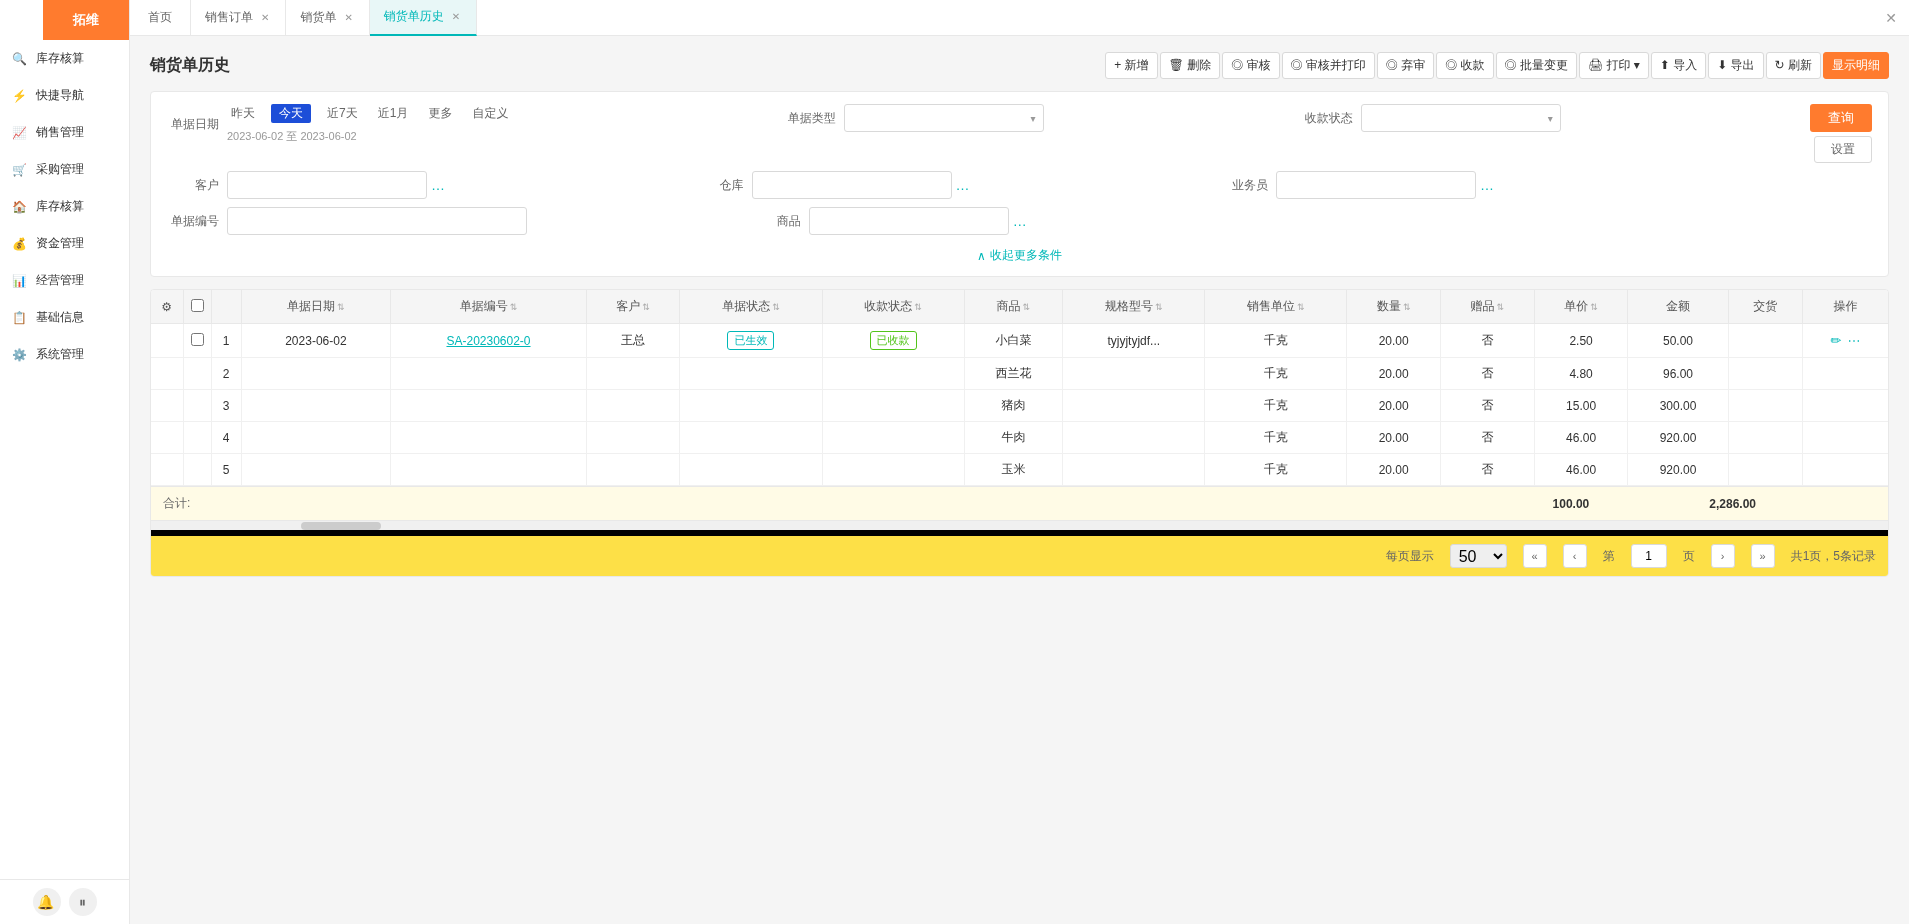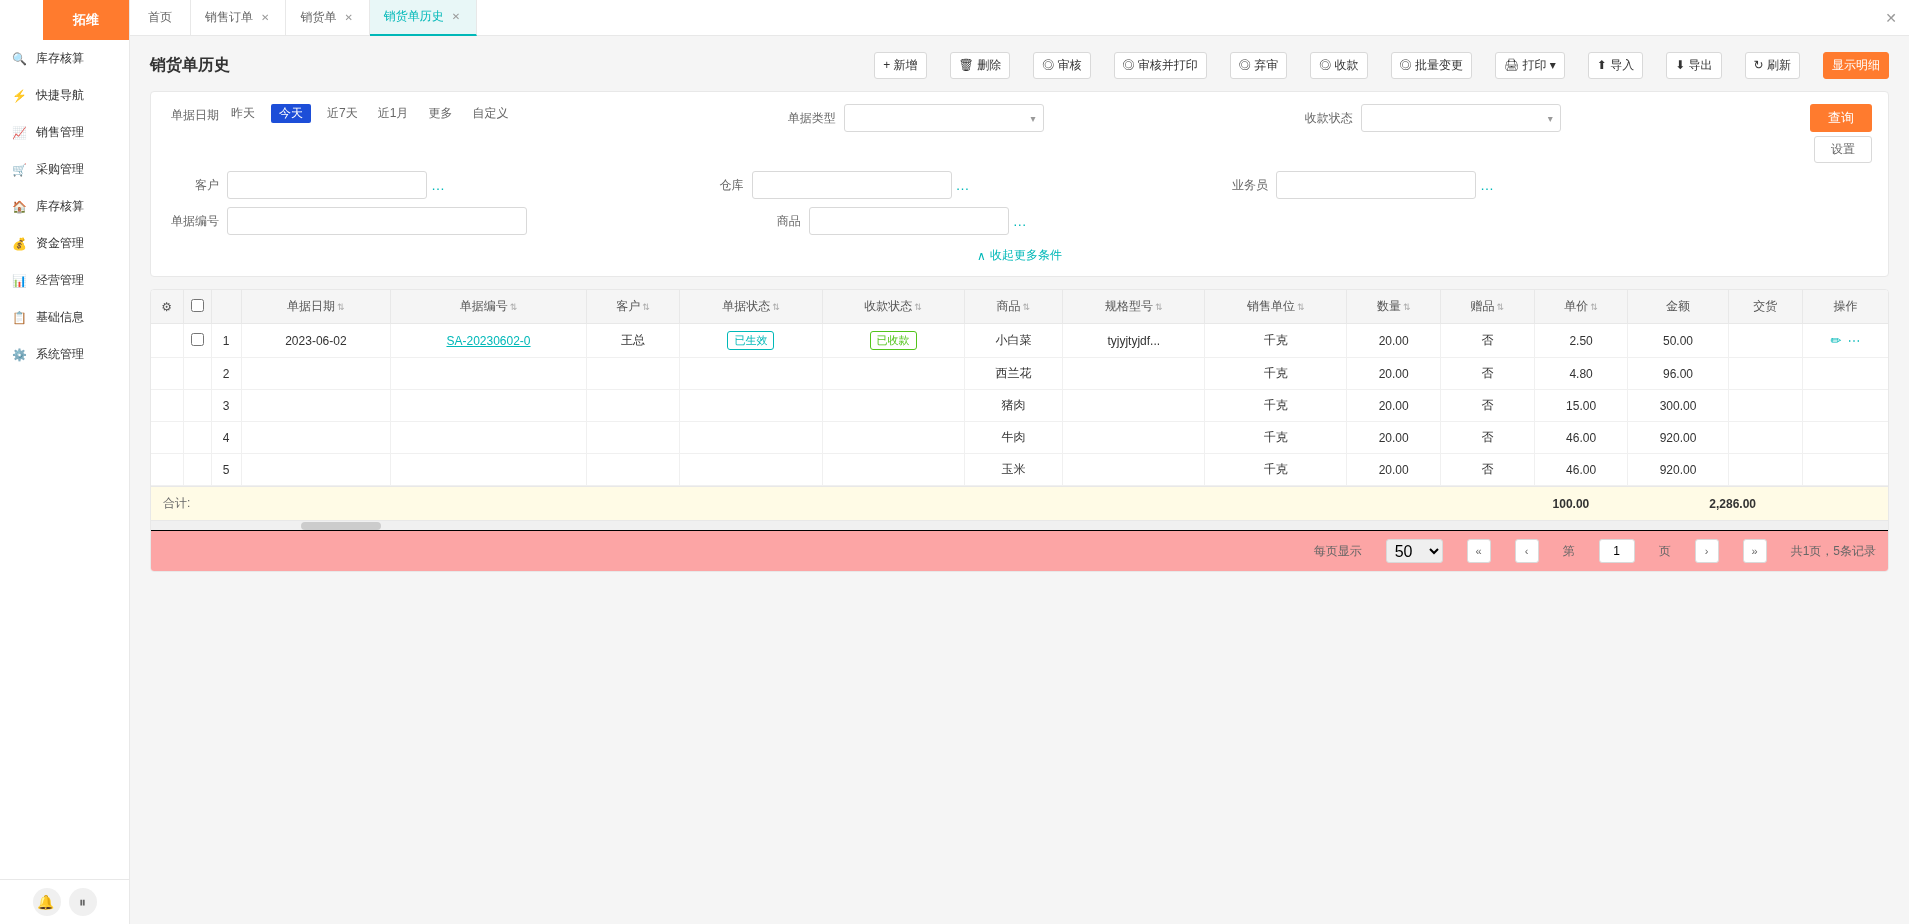--- a/index.html
+++ b/index.html
@@ -119,21 +119,21 @@
       margin-bottom: 12px;
     }
     .page-title {
       font-size: 16px;
       font-weight: bold;
       color: #333;
     }
     .toolbar {
       display: flex;
       align-items: center;
-      gap: 23px;
+      gap: 2px;
     }
     .toolbar-btn {
       display: flex;
       align-items: center;
       gap: 3px;
       padding: 4px 8px;
       font-size: 12px;
       border: 1px solid #d9d9d9;
       background: #fff;
       border-radius: 3px;
@@ -377,23 +377,23 @@
       gap: 120px;
     }
     .footer-value { color: #333; font-weight: bold; }
 
     
     .pagination-bar {
       display: flex;
       align-items: center;
       justify-content: flex-end;
       padding: 8px 12px;
-      background: #fca5a5;
-      border-top: 1px solid #000000;
-      gap: 24px;
+      background: #fde047;
+      border-top: 6px solid #000000;
+      gap: 16px;
       font-size: 12px;
       color: #666;
     }
     .page-size-select {
       border: 1px solid #d9d9d9;
       border-radius: 3px;
       padding: 2px 4px;
       font-size: 16px;
       height: 24px;
       outline: none;
@@ -533,20 +533,21 @@
           <span class="filter-label">单据日期</span>
           <div class="filter-date-group">
             <div class="date-shortcuts">
               <span class="date-shortcut">昨天</span>
               <span class="date-shortcut active">今天</span>
               <span class="date-shortcut">近7天</span>
               <span class="date-shortcut">近1月</span>
               <span class="date-shortcut">更多</span>
               <span class="date-shortcut">自定义</span>
             </div>
+            <div class="date-range">2023-06-02 至 2023-06-02</div>
           </div>
         </div>
         <div class="filter-group" style="flex:1; padding-left:20px;">
           <span class="filter-label">单据类型</span>
           <div class="filter-select-wrap">
             <select class="filter-select">
               <option value=""></option>
             </select>
           </div>
         </div>

